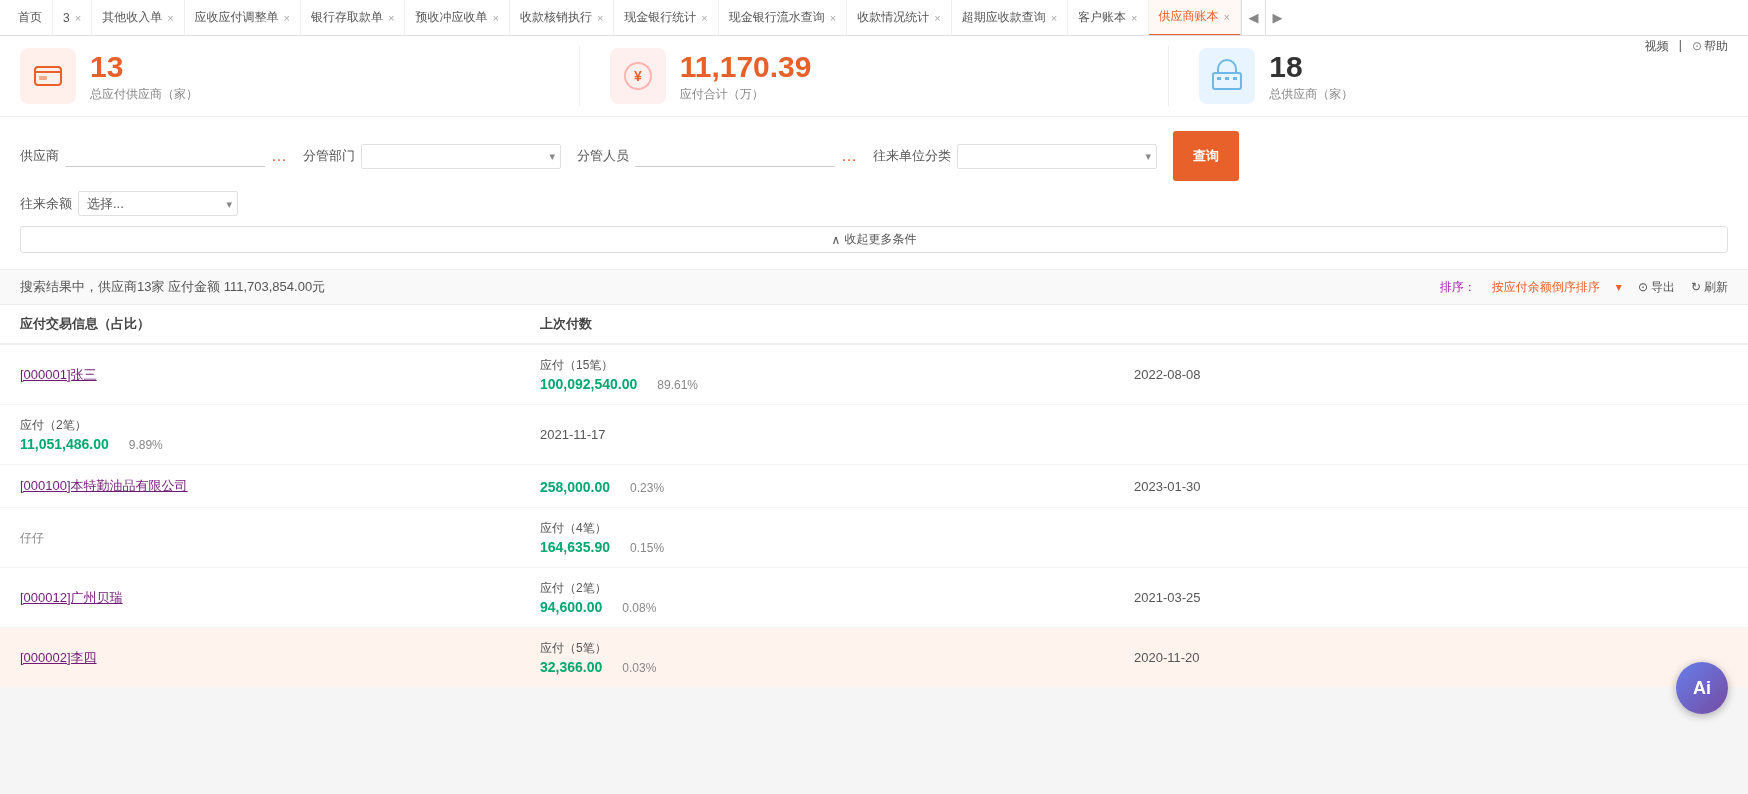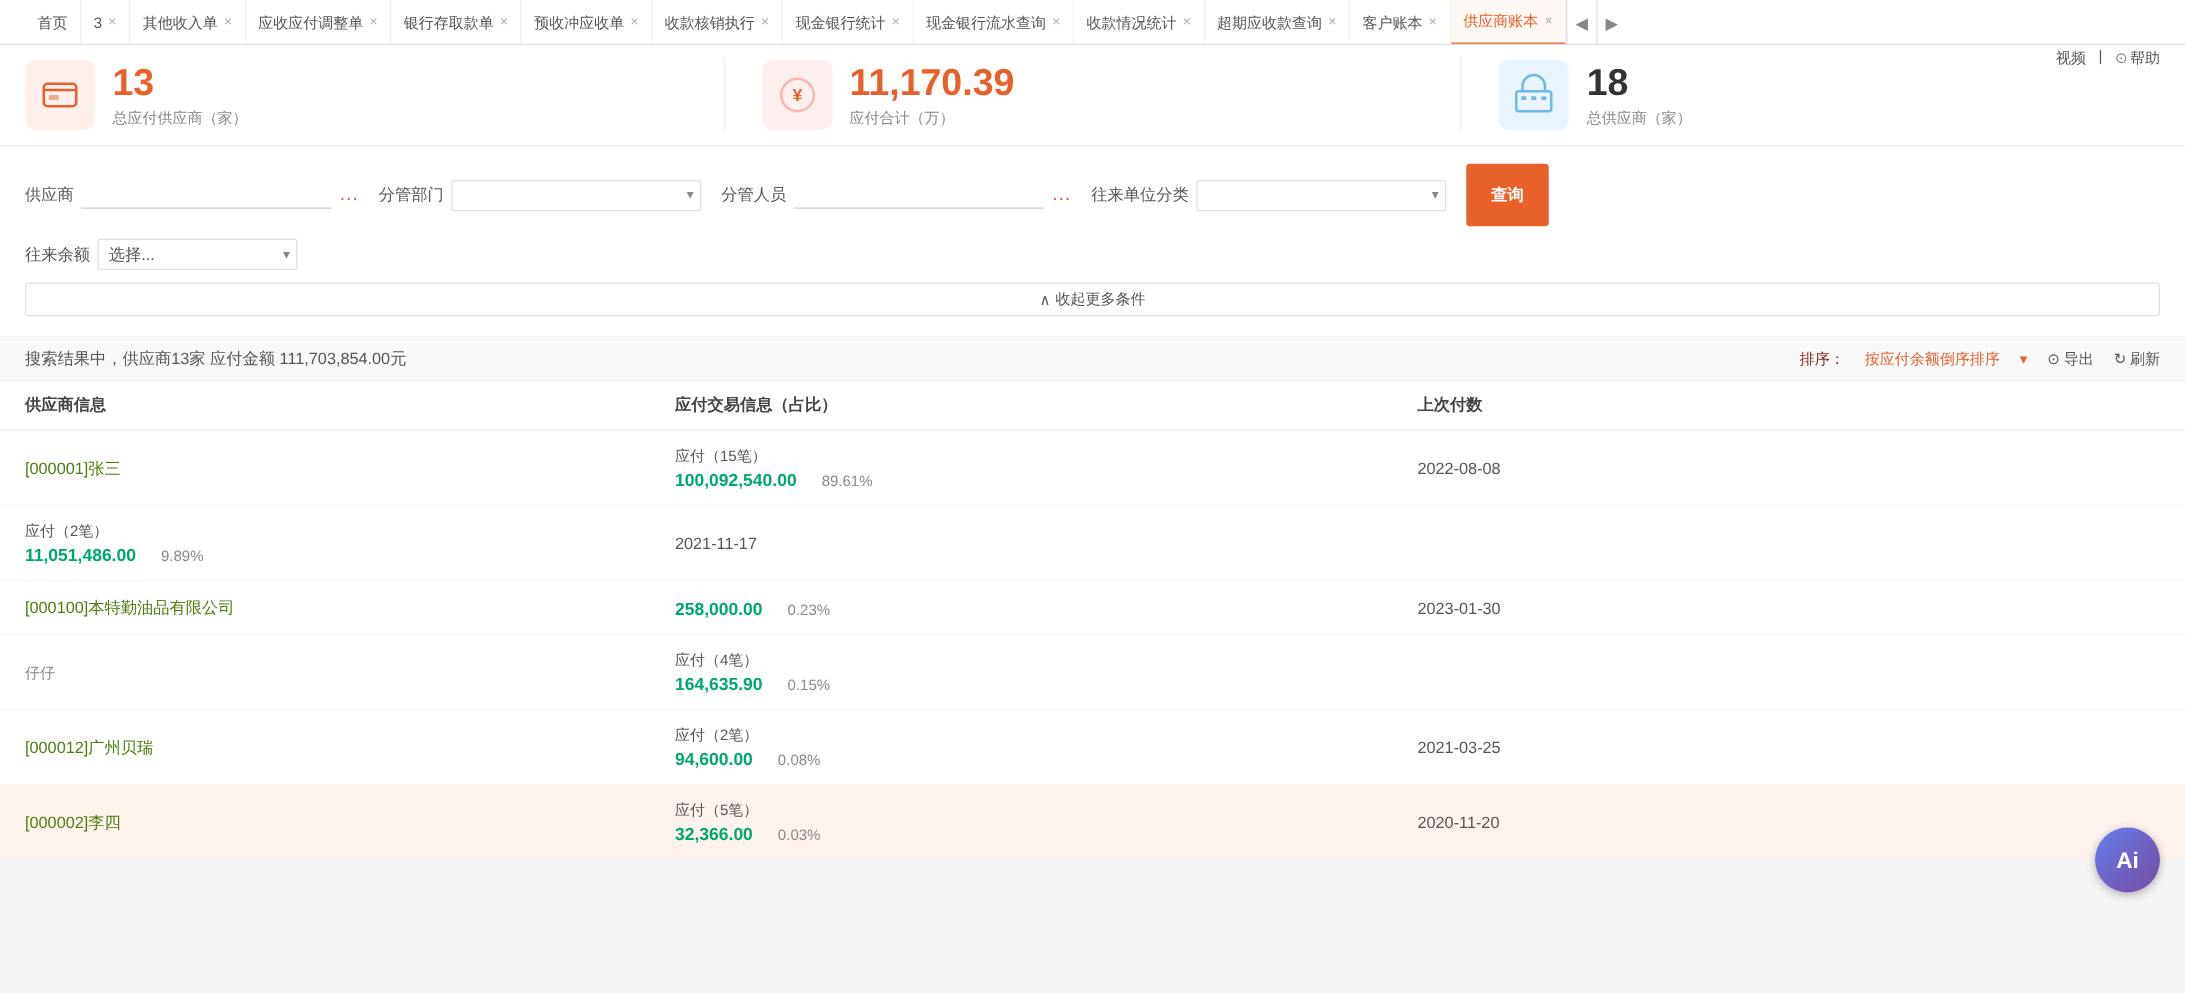--- a/index.html
+++ b/index.html
@@ -1,22 +1,22 @@
 <!DOCTYPE html>
 <html><head>
   <meta charset="utf-8">
   <style>
     * { margin: 0; padding: 0; box-sizing: border-box; }
     body { font-family: 'Microsoft YaHei', SimSun, sans-serif; font-size: 13px; background: #f5f5f5; color: #333; width: 1748px; }
 
     
     .top-nav {
-      display: flex; background: #fff;
+      display: flex; align-items: center; background: #fff;
       border-bottom: 1px solid #e0e0e0; height: 36px; overflow: hidden;
-      padding: 0 20px;
+      padding: 0 8px;
     }
     .nav-tab {
       display: inline-flex; align-items: center; padding: 0 10px;
       height: 36px; white-space: nowrap; font-size: 12px; color: #555;
       cursor: pointer; border-right: 1px solid #f0f0f0; flex-shrink: 0;
     }
     .nav-tab.active { color: #e8612a; border-bottom: 2px solid #e8612a; background: #fff8f5; }
     .nav-tab .close-x { margin-left: 5px; color: #aaa; font-size: 11px; }
     .nav-arrow { width: 24px; height: 36px; display: flex; align-items: center; justify-content: center; cursor: pointer; border-left: 1px solid #e0e0e0; color: #888; flex-shrink: 0; }
 
@@ -79,38 +79,38 @@
       margin: 4px auto 8px;
     }
 
     
     .result-bar {
       background: #f9f9f9; padding: 8px 20px;
       border-bottom: 1px solid #eee; display: flex; align-items: center; justify-content: space-between;
     }
     .result-info { font-size: 13px; color: #555; }
     .result-actions { display: flex; align-items: center; gap: 16px; font-size: 12px; color: #555; }
-    .sort-label { color: #7f1d1d; }
+    .sort-label { color: #a21caf; }
     .sort-value { color: #e8612a; cursor: pointer; }
     .action-link { color: #555; cursor: pointer; display: flex; align-items: center; gap: 3px; }
 
     
     .data-table { background: #fff; width: 100%; }
     .table-header {
       display: grid; grid-template-columns: 520px 1fr 1fr;
       padding: 10px 20px; border-bottom: 2px solid #f0f0f0;
       font-weight: bold; font-size: 13px; color: #444;
     }
     .table-row {
       display: grid; grid-template-columns: 520px 1fr 1fr;
       padding: 12px 20px; border-bottom: 1px solid #f5f5f5;
       align-items: center;
     }
     .table-row.highlighted { background: #fff3ee; }
-    .supplier-link { color: #4d7c0f; cursor: pointer; font-size: 13px; }
+    .supplier-link { color: #701a75; text-decoration: underline; cursor: pointer; font-size: 13px; }
     .supplier-sub { font-size: 12px; color: #888; margin-top: 2px; }
     .trans-label { font-size: 12px; color: #555; }
     .trans-amount { font-size: 14px; color: #00a870; font-weight: bold; margin-top: 2px; }
     .trans-pct { font-size: 12px; color: #888; margin-left: 20px; }
     .trans-row { display: flex; align-items: baseline; }
     .last-pay { font-size: 13px; color: #555; }
 
     
     ::-webkit-scrollbar { width: 6px; }
     ::-webkit-scrollbar-thumb { background: #ccc; border-radius: 3px; }
@@ -296,21 +296,20 @@
     </span>
     <span class="action-link">
       <span>↻</span>
       <span>刷新</span>
     </span>
   </div>
 </div>
 
 <div class="data-table">
   <div class="table-header">
-    <div>供应商信息</div>
     <div>应付交易信息（占比）</div>
     <div>上次付数</div>
   </div>
 
   <div class="table-row">
     <div>
       <div class="supplier-link">[000001]张三</div>
     </div>
     <div>
       <div class="trans-label">应付（15笔）</div>

